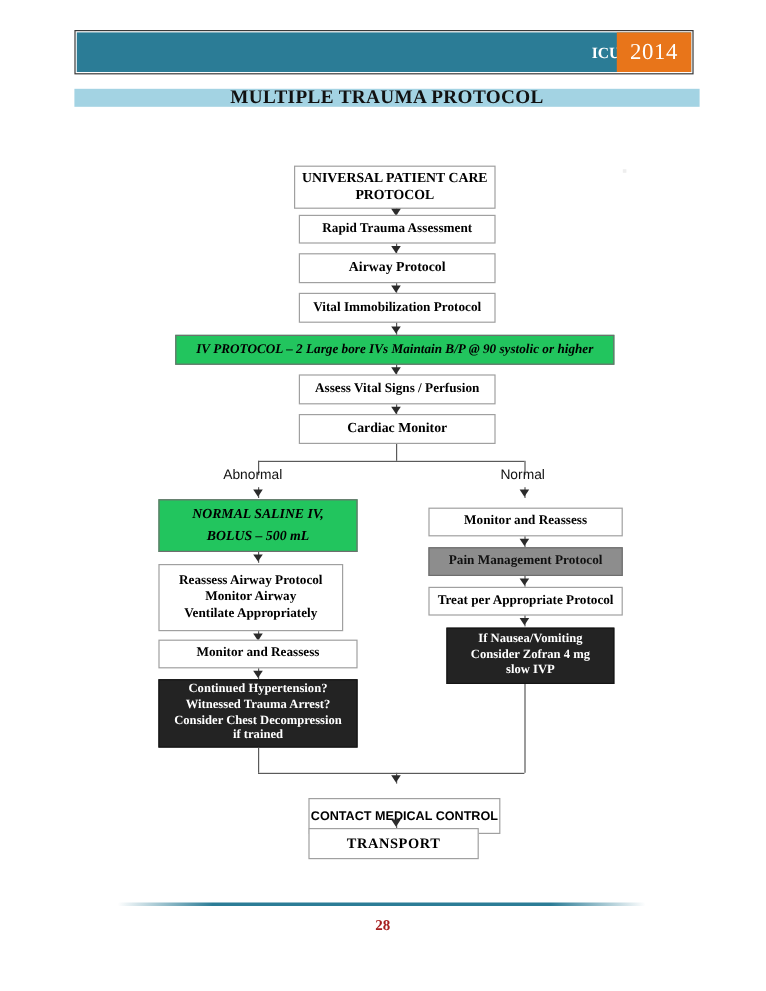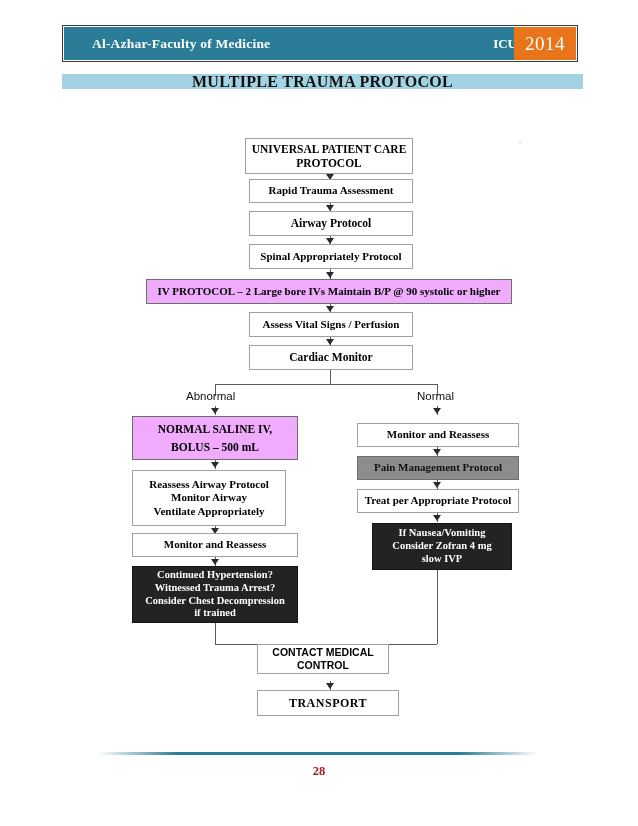--- a/index.html
+++ b/index.html
@@ -58,21 +58,21 @@
     display:flex;align-items:center;justify-content:center;
     text-align:center;
     font-weight:bold;
     font-family:"Liberation Serif", serif;
     line-height:1.22;
     background:#ffffff;
     border:1px solid #9a9a9a;
     color:#000;
   }
   .box.white{background:#ffffff;border:1px solid #a0a0a0;}
-  .box.gray{background:#f0abfc;border:1px solid #6e6e6e;color:#000;}
+  .box.gray{background:#22c55e;border:1px solid #6e6e6e;color:#000;font-style:italic;}
   .box.gray2{background:#8d8d8d;border:1px solid #6e6e6e;color:#111;}
   .box.dark{background:#232323;border:1px solid #151515;color:#ffffff;}
 
   .sans{font-family:"Liberation Sans", sans-serif;}
 
   
   .vline{position:absolute;background:#5a5a5a;width:1px;}
   .hline{position:absolute;background:#5a5a5a;height:1px;}
   .arrow{
     position:absolute;width:0;height:0;
@@ -100,21 +100,20 @@
     background:#eeeeee;
   }
 </style>
 </head>
 <body>
 
 <div class="page">
 
   <div class="hdr-wrap">
     <div class="hdr-inner">
-      <div class="hdr-left">Al-Azhar-Faculty of Medicine</div>
       <div class="hdr-mid">ICU Protocols</div>
       <div class="hdr-year">2014</div>
     </div>
   </div>
 
   <div class="title-band">
     <div class="t">MULTIPLE TRAUMA PROTOCOL</div>
   </div>
 
   <div class="speck"></div>
@@ -127,21 +126,21 @@
     <div class="arrow" style="left:326px;top:174px;"></div>
 
     <div class="box white" style="left:249px;top:179px;width:164px;height:24px;font-size:11px;">Rapid Trauma Assessment</div>
     <div class="vline" style="left:330px;top:203px;height:9px;"></div>
     <div class="arrow" style="left:326px;top:205px;"></div>
 
     <div class="box white" style="left:249px;top:211px;width:164px;height:25px;font-size:11.5px;">Airway Protocol</div>
     <div class="vline" style="left:330px;top:236px;height:9px;"></div>
     <div class="arrow" style="left:326px;top:238px;"></div>
 
-    <div class="box white" style="left:249px;top:244px;width:164px;height:25px;font-size:11px;">Spinal Appropriately Protocol</div>
+    <div class="box white" style="left:249px;top:244px;width:164px;height:25px;font-size:11px;">Vital Immobilization Protocol</div>
     <div class="vline" style="left:330px;top:269px;height:10px;"></div>
     <div class="arrow" style="left:326px;top:272px;"></div>
 
     <div class="box gray" style="left:146px;top:279px;width:366px;height:25px;font-size:11px;">IV PROTOCOL – 2 Large bore IVs Maintain B/P @ 90 systolic or higher</div>
     <div class="vline" style="left:330px;top:304px;height:9px;"></div>
     <div class="arrow" style="left:326px;top:306px;"></div>
 
     <div class="box white" style="left:249px;top:312px;width:164px;height:25px;font-size:11px;">Assess Vital Signs / Perfusion</div>
     <div class="vline" style="left:330px;top:337px;height:9px;"></div>
     <div class="arrow" style="left:326px;top:339px;"></div>
@@ -196,21 +195,21 @@
     <div class="box dark" style="left:372px;top:523px;width:140px;height:47px;font-size:10.5px;white-space:pre-line;">If Nausea/Vomiting
 Consider Zofran 4 mg
 slow IVP</div>
 
     <div class="vline" style="left:215px;top:623px;height:21px;"></div>
     <div class="vline" style="left:437px;top:570px;height:74px;"></div>
     <div class="hline" style="left:215px;top:644px;width:222px;"></div>
     <div class="vline" style="left:330px;top:644px;height:9px;"></div>
     <div class="arrow" style="left:326px;top:646px;"></div>
 
-    <div class="box white sans" style="left:257px;top:644px;width:132px;height:30px;font-size:10.5px;">CONTACT MEDICAL CONTROL</div>
+    <div class="box white sans" style="left:257px;top:665px;width:160px;height:30px;font-size:10.5px;">CONTACT MEDICAL CONTROL</div>
     <div class="vline" style="left:330px;top:681px;height:9px;"></div>
     <div class="arrow" style="left:326px;top:683px;"></div>
 
     <div class="box white" style="left:257px;top:690px;width:142px;height:26px;font-size:12px;letter-spacing:.5px;">TRANSPORT</div>
 
   </div>
 
   <div class="foot-rule"></div>
   <div class="pagenum">28</div>
 

